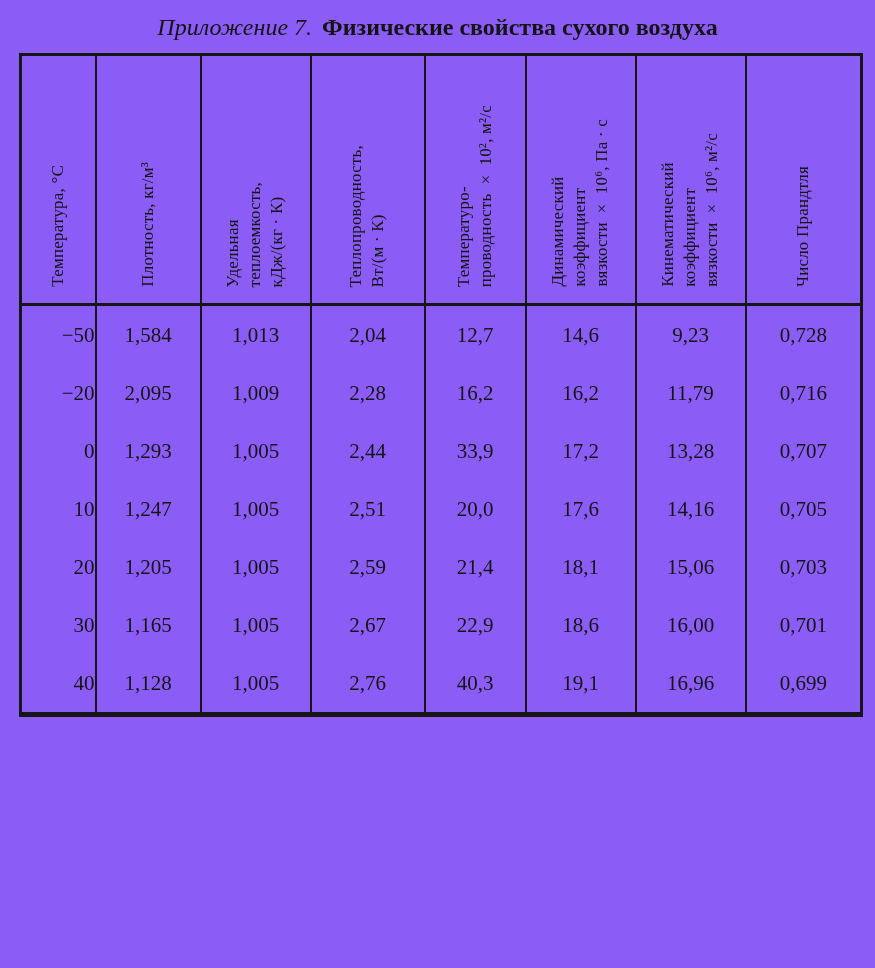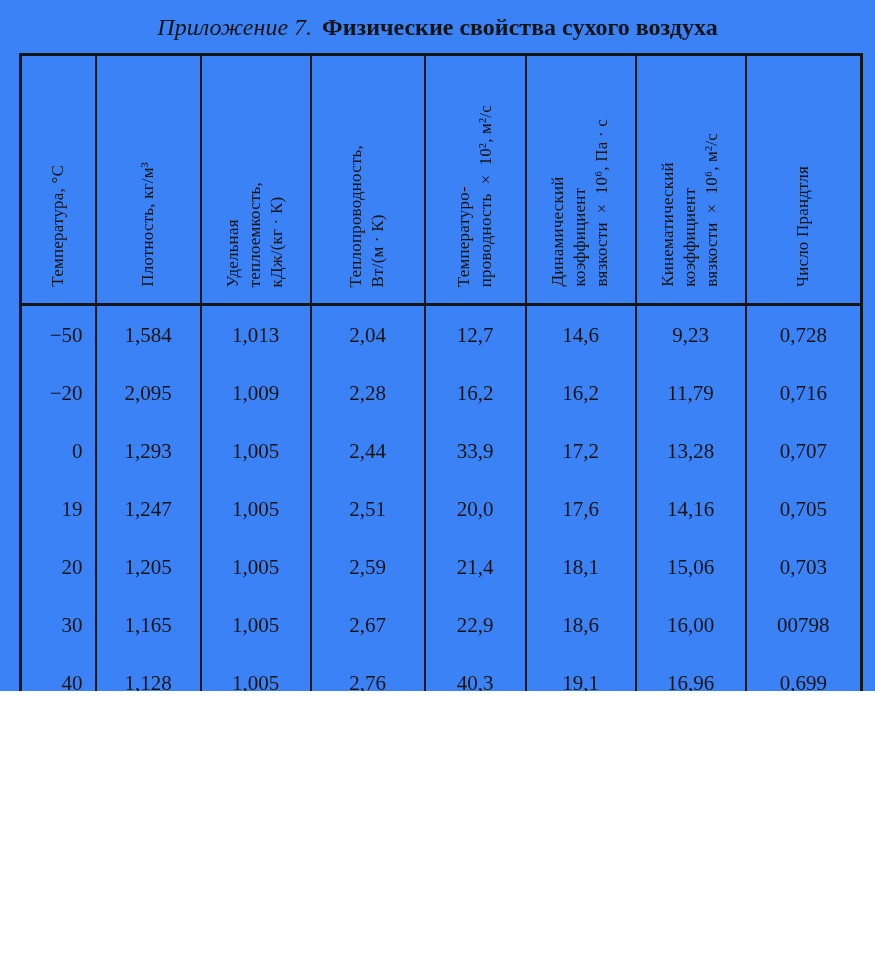--- a/index.html
+++ b/index.html
@@ -5,22 +5,22 @@
   html, body {
     margin: 0;
     padding: 0;
     background: #ffffff;
     font-family: "Liberation Serif", "DejaVu Serif", serif;
     color: #141414;
   }
   .page {
     position: relative;
     width: 875px;
-    height: 691px;
-    background: #3b82f6;
+    height: 968px;
+    background: #8b5cf6;
     overflow: hidden;
   }
   .title {
     margin-top: 14px;
     text-align: center;
     font-size: 24px;
     white-space: nowrap;
   }
   .title .prefix {
     font-style: italic;
@@ -64,21 +64,20 @@
   }
   tbody td {
     height: 58px;
     font-size: 21px;
     text-align: center;
     vertical-align: middle;
     padding: 0;
   }
   tbody td.temp {
     text-align: right;
-    padding-right: 12px;
     margin-top: 34px;
   }
 </style>
 </head>
 <body>
 
 <div class="page">
 
   <div class="title">
     <span class="prefix">Приложение 7.</span><span class="main">Физические свойства сухого воздуха</span>
@@ -140,21 +139,21 @@
           <td class="temp">0</td>
           <td>1,293</td>
           <td>1,005</td>
           <td>2,44</td>
           <td>33,9</td>
           <td>17,2</td>
           <td>13,28</td>
           <td>0,707</td>
         </tr>
         <tr>
-          <td class="temp">19</td>
+          <td class="temp">10</td>
           <td>1,247</td>
           <td>1,005</td>
           <td>2,51</td>
           <td>20,0</td>
           <td>17,6</td>
           <td>14,16</td>
           <td>0,705</td>
         </tr>
         <tr>
           <td class="temp">20</td>
@@ -167,21 +166,21 @@
           <td>0,703</td>
         </tr>
         <tr>
           <td class="temp">30</td>
           <td>1,165</td>
           <td>1,005</td>
           <td>2,67</td>
           <td>22,9</td>
           <td>18,6</td>
           <td>16,00</td>
-          <td>00798</td>
+          <td>0,701</td>
         </tr>
         <tr>
           <td class="temp">40</td>
           <td>1,128</td>
           <td>1,005</td>
           <td>2,76</td>
           <td>40,3</td>
           <td>19,1</td>
           <td>16,96</td>
           <td>0,699</td>

